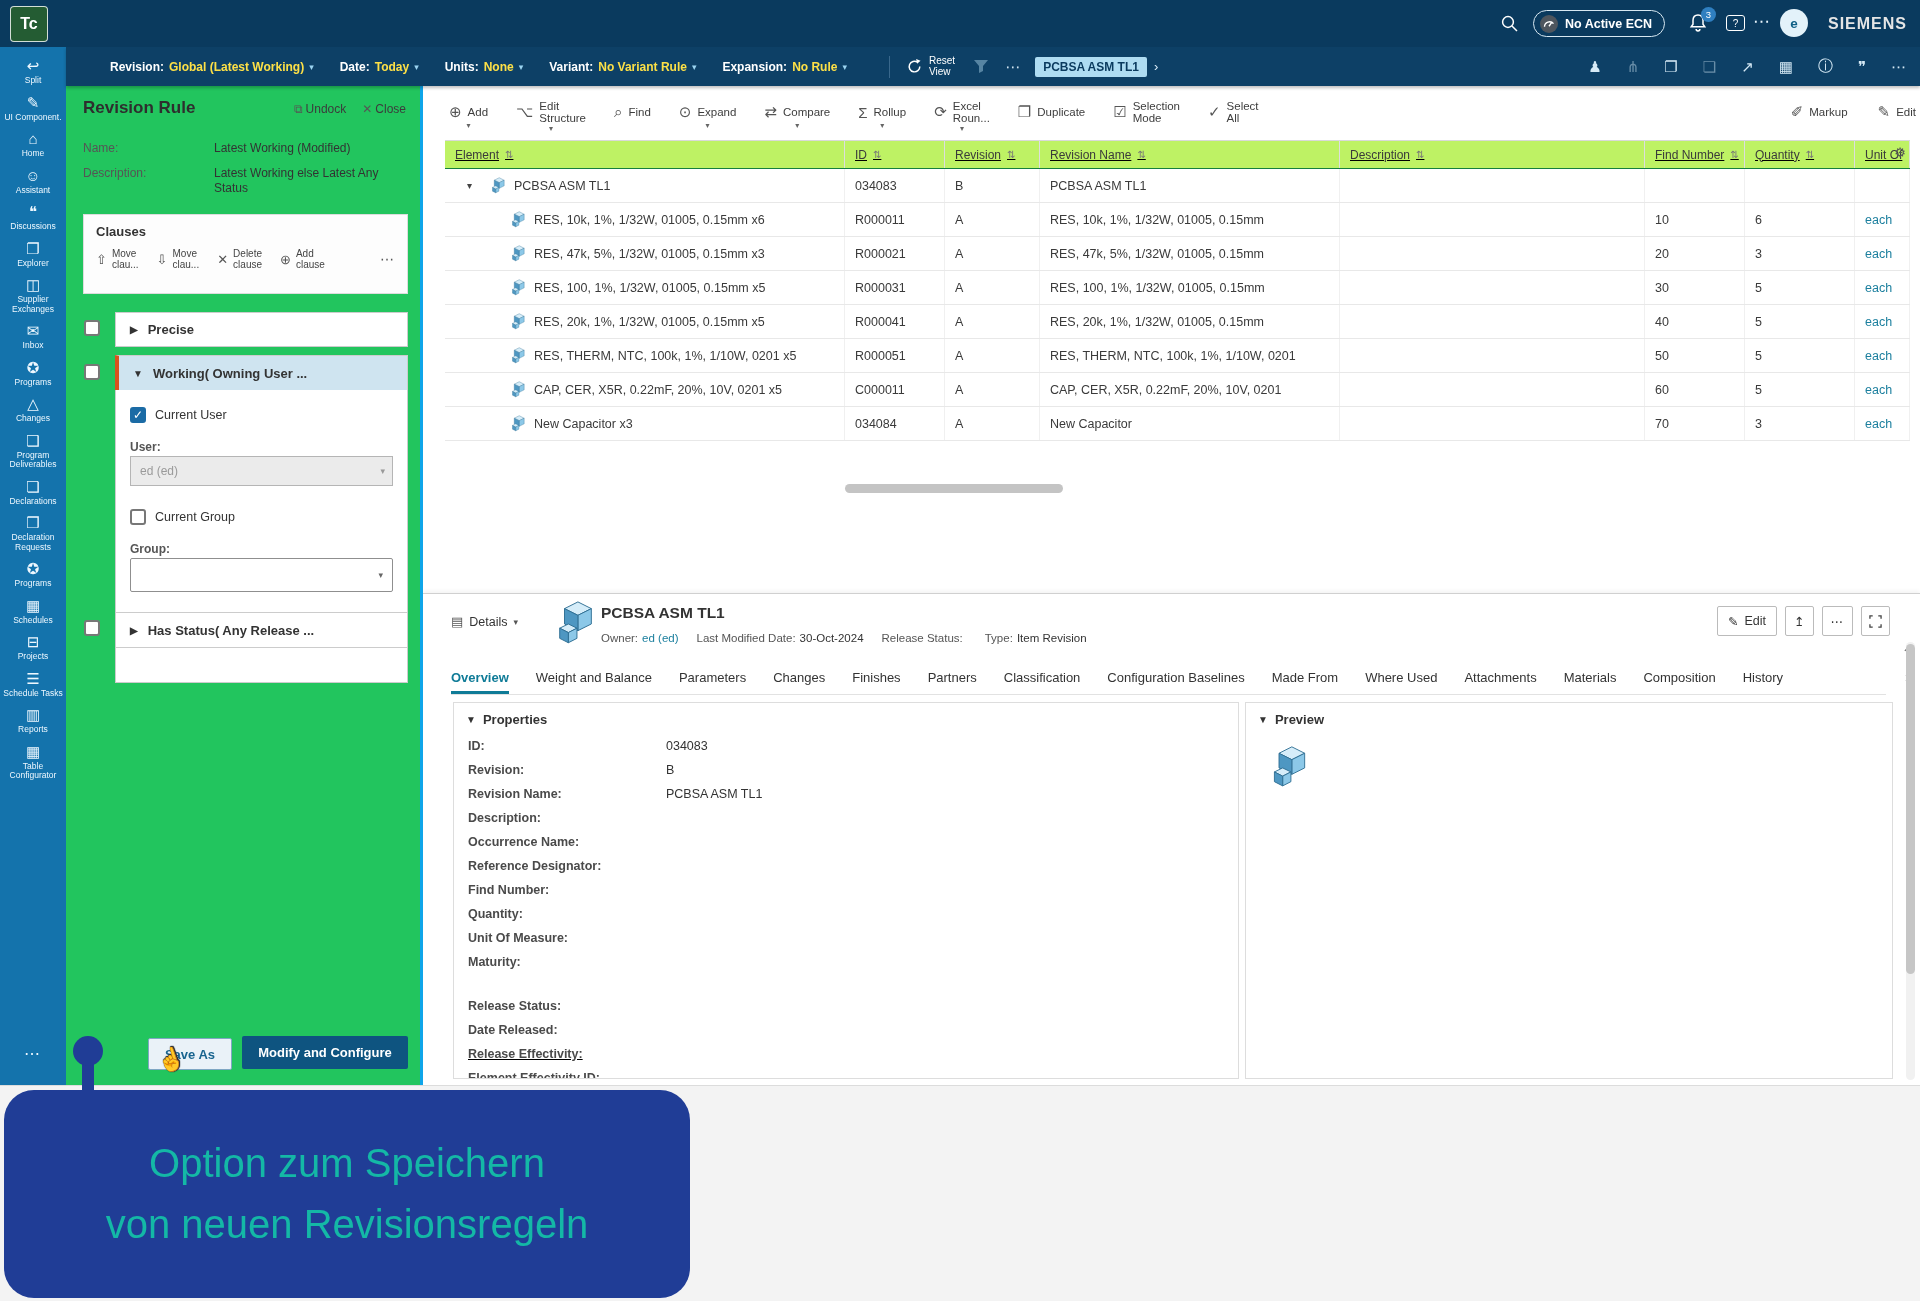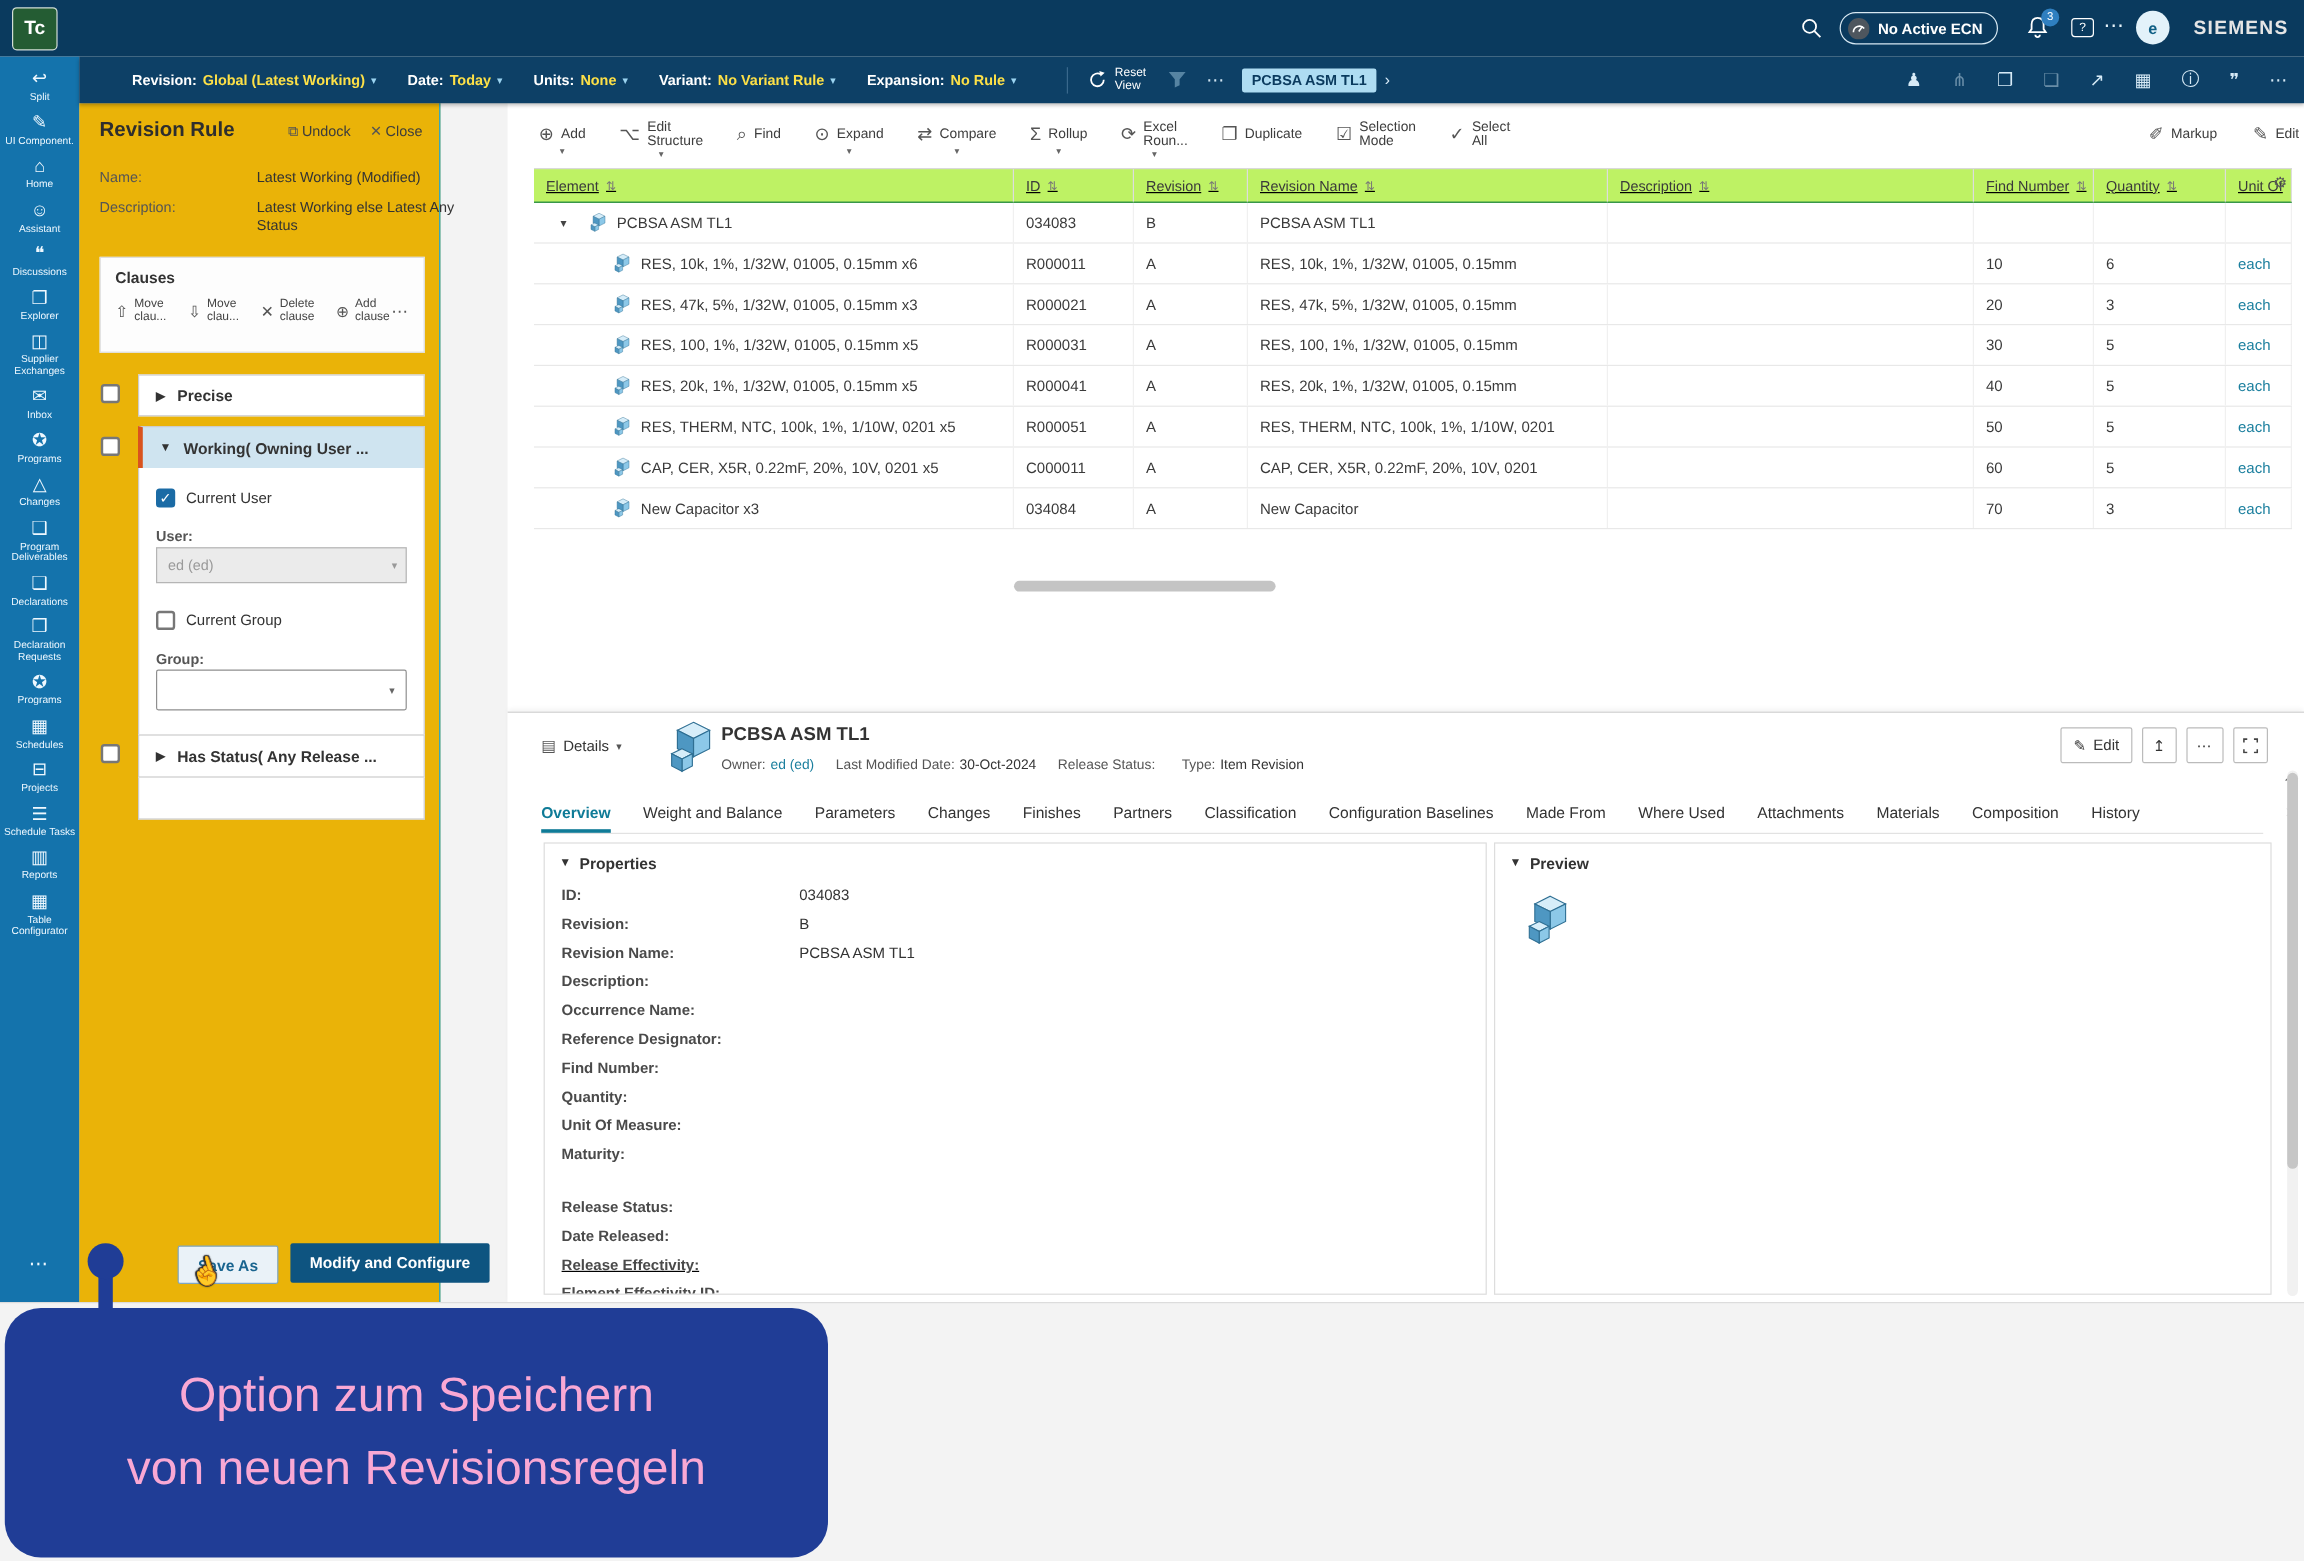--- a/index.html
+++ b/index.html
@@ -28,21 +28,21 @@
   .crumb-caret{color:#dceefb;font-size:13px;margin-left:7px;}
   .cfg-right{position:absolute;right:14px;top:0;height:39px;display:flex;align-items:center;gap:25px;}
   .cfg-right span{color:#d6eaf6;font-size:15px;}
   
   .sidebar{position:absolute;left:0;top:47px;width:66px;height:1038px;background:#1473ac;display:flex;flex-direction:column;align-items:center;padding-top:10px;box-sizing:border-box;z-index:3;}
   .side-item{display:flex;flex-direction:column;align-items:center;margin-bottom:8px;color:#eef8ff;width:66px;}
   .side-item .ic{font-size:15px;line-height:17px;}
   .side-item .lb{font-size:8.5px;line-height:9.5px;text-align:center;margin-top:2px;}
   .side-more{margin-top:auto;margin-bottom:22px;color:#eef8ff;font-size:16px;letter-spacing:2px;}
   
-  .rule-panel{position:absolute;left:66px;top:86px;width:301px;height:999px;background:#eab308;border-right:1px solid #0ea5e9;box-sizing:border-box;z-index:2;}
+  .rule-panel{position:absolute;left:66px;top:86px;width:357px;height:999px;background:#22c55e;border-right:3px solid #0ea5e9;box-sizing:border-box;z-index:2;}
   .rp-title{position:absolute;left:17px;top:12px;font-size:17px;font-weight:bold;color:#2e2e2e;}
   .rp-actions{position:absolute;right:14px;top:16px;display:flex;gap:16px;font-size:12px;color:#3c3c3c;align-items:center;}
   .rp-actions .ai{font-size:12px;color:#555;margin-right:3px;}
   .rp-row-label{position:absolute;left:17px;font-size:12px;color:#555;}
   .rp-row-val{position:absolute;left:148px;font-size:12px;color:#333;width:196px;line-height:15px;}
   .clauses-box{position:absolute;left:17px;right:12px;top:128px;height:78px;border:1px solid #ddd;background:#fdfdfd;}
   .clauses-title{position:absolute;left:12px;top:9px;font-size:13px;font-weight:bold;color:#333;}
   .clause-btns{position:absolute;left:12px;top:33px;display:flex;gap:18px;}
   .clause-btn{display:flex;align-items:center;gap:5px;color:#444;}
   .clause-btn .ci{font-size:13px;color:#555;}
@@ -102,21 +102,21 @@
   .pb-title{position:absolute;left:12px;top:9px;font-size:13px;font-weight:bold;color:#333;display:flex;gap:7px;align-items:center;}
   .pb-title .pc{font-size:10px;}
   .prop-field{position:absolute;left:14px;right:10px;height:24px;display:flex;}
   .prop-field .pl{width:198px;font-size:12.5px;font-weight:600;color:#4a4a4a;flex:none;}
   .prop-field .pv{font-size:12.5px;color:#333;}
   .vscroll{position:absolute;right:5px;top:48px;width:9px;height:438px;background:#f1f1f1;border-radius:5px;}
   .vscroll .thumb{position:absolute;left:0;top:2px;width:9px;height:330px;background:#c6c6c6;border-radius:5px;}
   
   .below{position:absolute;left:0;top:1085px;width:1920px;height:216px;background:#f3f3f3;border-top:1px solid #dcdcdc;}
   .callout{position:absolute;left:4px;top:1090px;width:686px;height:208px;background:#203d96;border-radius:30px;z-index:10;display:flex;flex-direction:column;justify-content:center;align-items:center;gap:4px;}
-  .callout div{color:#f9a8d4;font-size:40px;line-height:57px;}
+  .callout div{color:#14b8a6;font-size:40px;line-height:57px;}
   .anchor-dot{position:absolute;left:73px;top:1036px;width:30px;height:30px;border-radius:50%;background:#203d96;z-index:11;}
   .anchor-stem{position:absolute;left:82px;top:1050px;width:12px;height:48px;background:#203d96;z-index:9;}
   .hand-cursor{position:absolute;left:158px;top:1047px;font-size:22px;color:#fff;z-index:12;transform:rotate(-18deg);text-shadow:-1px 0 1px #333,1px 0 1px #333,0 -1px 1px #333,0 1px 1px #333;}
 </style>
 </head>
 <body>
 
 <svg width="0" height="0" style="position:absolute" aria-hidden="true">
   <defs>
     <g id="cubeSym">

